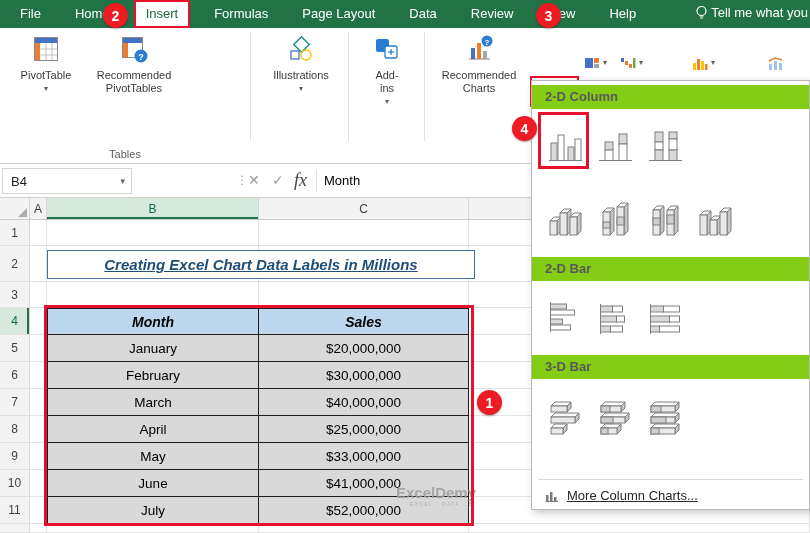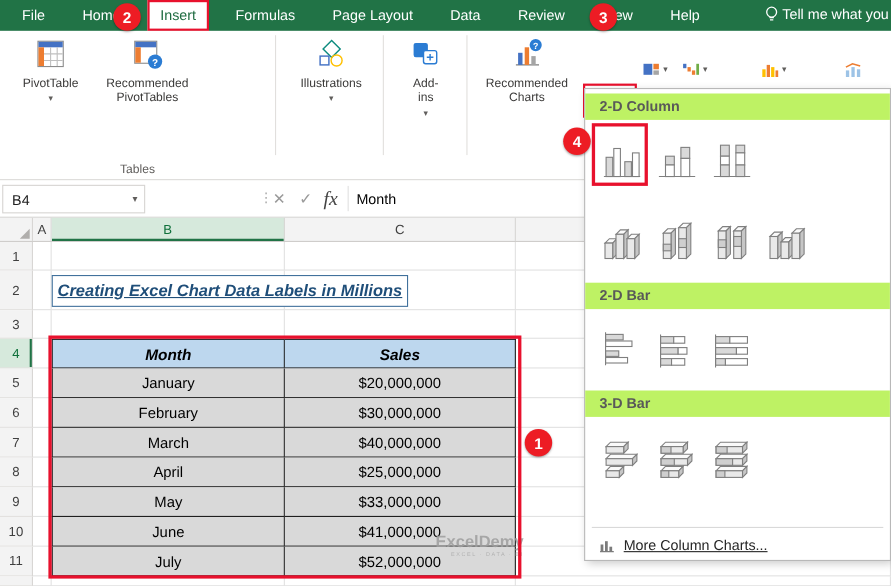--- a/index.html
+++ b/index.html
@@ -69,33 +69,33 @@
       display:flex;align-items:center;justify-content:center;font-size:12px;color:#3f3f3f}
   .rn-sel{background:#d6e9dc;color:#0f703b;box-shadow:inset -2px 0 0 #217346}
   .cell{border-right:1px solid #e2e2e2;border-bottom:1px solid #e2e2e2}
   .ca{width:17px}.cb{width:212px}.cc{width:210px}.cd{flex:1}
   .tcell{display:flex;align-items:center;justify-content:center;font-size:13.5px;color:#000;
          background:#d9d9d9;border-right:1px solid #1f1f1f;border-bottom:1px solid #1f1f1f}
   .tfirst{border-left:1px solid #1f1f1f}
   .ttop{border-top:1px solid #1f1f1f}
   .thead{background:#bdd7ee;font-weight:700;font-style:italic;font-size:14px}
 
-  .sheet-title{position:absolute;left:47px;top:250px;width:324px;height:29px;border:1px solid #41719c;
+  .sheet-title{position:absolute;left:47px;top:250px;width:428px;height:29px;border:1px solid #41719c;
         background:#fff;display:flex;align-items:center;justify-content:center;z-index:2;
         font-size:15px;font-weight:700;font-style:italic;text-decoration:underline;color:#1f4e79}
 
   .wm{position:absolute;left:386px;top:484px;width:90px;text-align:right;z-index:2;color:#9e9e9e;pointer-events:none;opacity:.85}
   .wm .l1{font-size:15px;font-weight:700}
   .wm .l2{font-size:5px;letter-spacing:1.4px;color:#ababab}
 
   
   .cpanel{position:absolute;left:531px;top:80px;width:279px;height:430px;background:#fff;
           border:1px solid #b8b8b8;box-shadow:3px 3px 8px rgba(0,0,0,.22);z-index:10;
           display:flex;flex-direction:column;padding-top:4px}
-  .cp-sec{height:24px;line-height:24px;padding-left:13px;font-size:13px;font-weight:700;color:#595959;background:#bef264}
+  .cp-sec{height:24px;line-height:24px;padding-left:13px;font-size:13px;font-weight:700;color:#595959;background:#84cc16}
   .cp-row{height:74px;display:flex;align-items:center;gap:4px;padding-left:10px}
   .cp-ic{width:46px;height:58px;display:flex;align-items:center;justify-content:center}
   .cp-divider{height:1px;background:#d9d9d9;margin:2px 6px;margin-top:auto}
   .cp-footer{height:27px;display:flex;align-items:center;gap:8px;padding-left:13px;font-size:13px;color:#262626}
   .cp-footer .ftxt{text-decoration:underline}
 </style>
 </head>
 <body>
 
 <div class="app">

